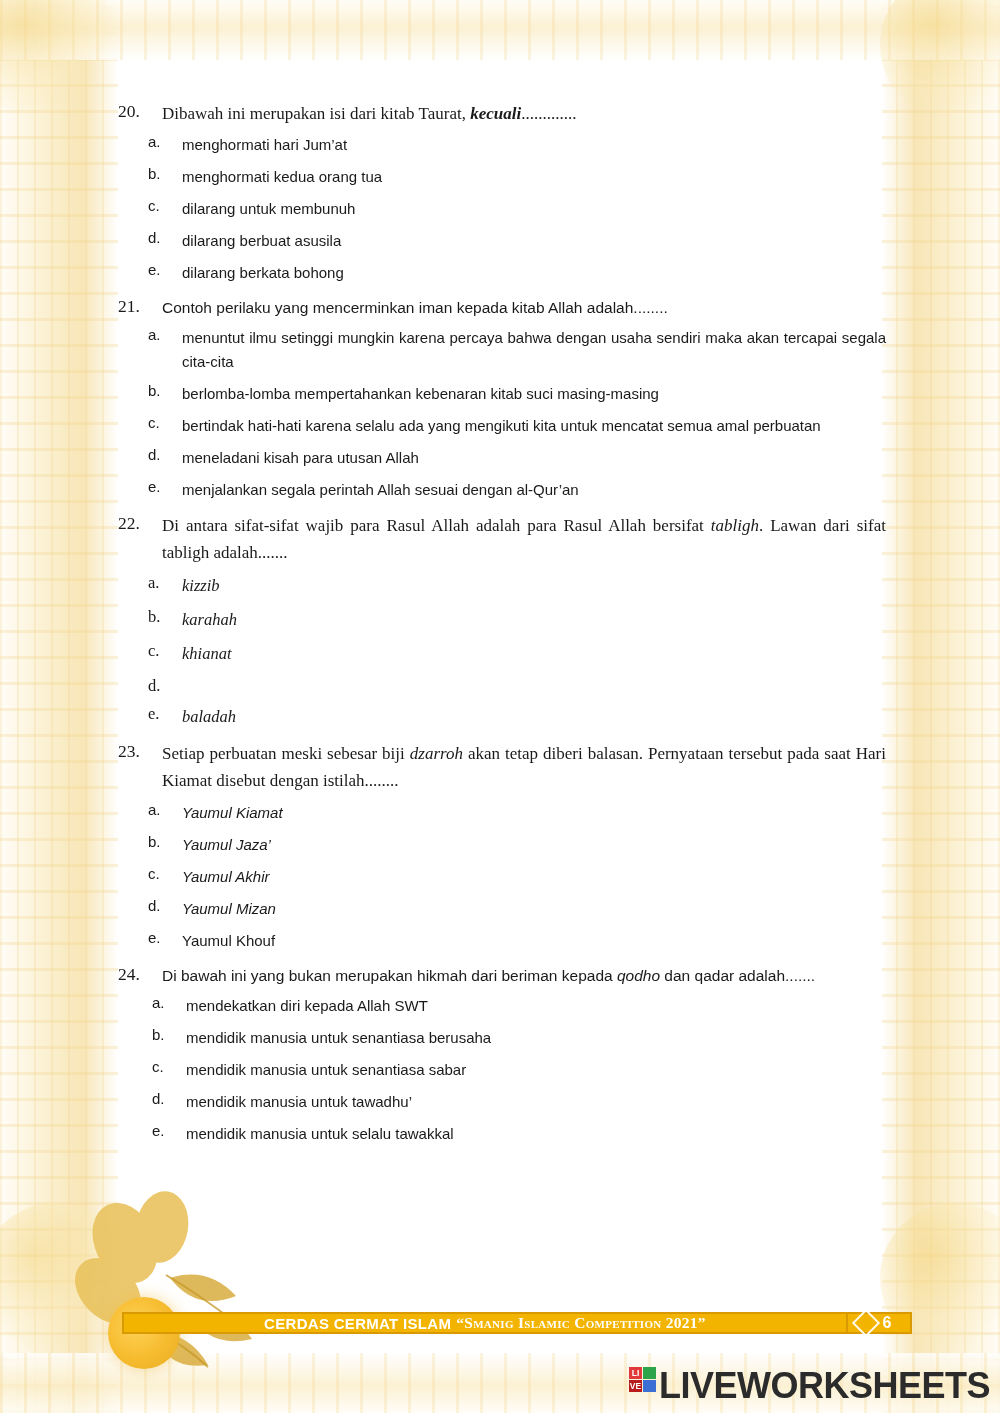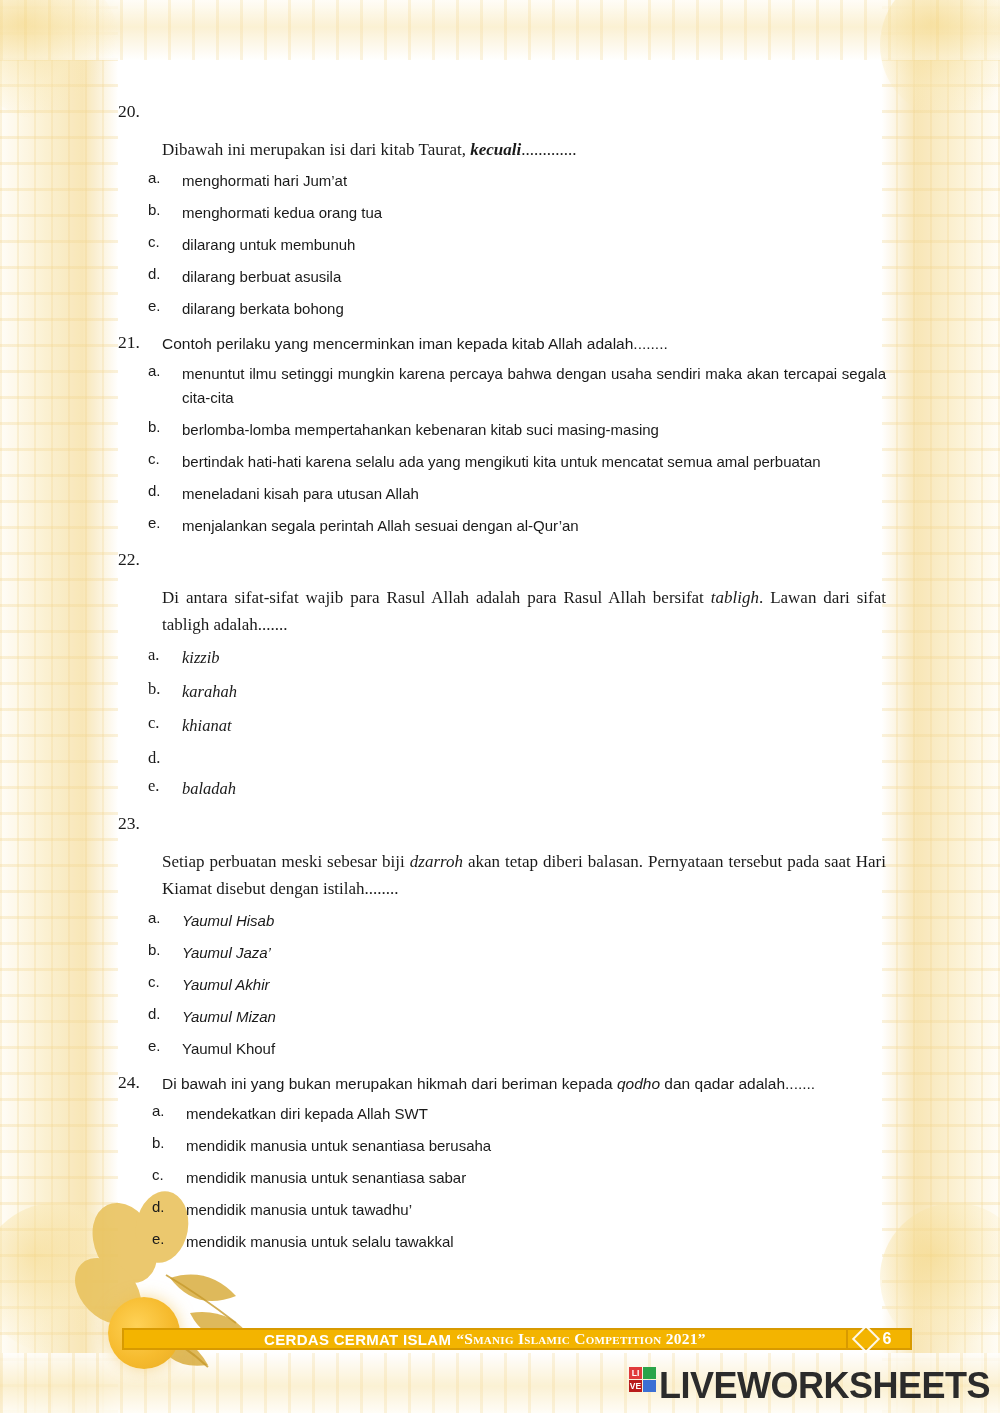--- a/index.html
+++ b/index.html
@@ -101,21 +101,20 @@
     flex: 1;
     font-size: 15.5px;
     line-height: 1.62;
     color: #1a1a1a;
     text-align: justify;
   }
   .q-text.serif {
     font-family: "Liberation Serif", serif;
     font-size: 17px;
     line-height: 1.6;
-    margin-top: 36px;
   }
   .q-num.serif {
     font-family: "Liberation Serif", serif;
     font-size: 17.5px;
   }
   .opts {
     margin-top: 2px;
   }
   .opt {
     display: flex;
@@ -146,21 +145,21 @@
   b.bi { font-weight: bold; font-style: italic; }
 
   
   .footer-banner {
     position: absolute;
     left: 122px;
     bottom: 47px;
     width: 790px;
     height: 54px;
     display: flex;
-    align-items: center;
+    align-items: flex-start;
   }
   .fb-main {
     flex: 1;
     background: #f3b400;
     border: 2px solid #d89a00;
     display: flex;
     align-items: center;
     justify-content: center;
     color: #ffffff;
     letter-spacing: .3px;
@@ -369,21 +368,21 @@
   <div class="q-block">
     <div class="q-line">
       <div class="q-num serif">23.</div>
       <div class="q-text serif">
         <span>Setiap perbuatan meski sebesar biji </span><em class="it">dzarroh</em><span> akan tetap diberi balasan. Pernyataan tersebut pada saat Hari Kiamat disebut dengan istilah........</span>
       </div>
     </div>
     <div class="opts">
       <div class="opt">
         <div class="opt-letter">a.</div>
-        <div class="opt-text" style="font-style:italic">Yaumul Hisab</div>
+        <div class="opt-text" style="font-style:italic">Yaumul Kiamat</div>
       </div>
       <div class="opt">
         <div class="opt-letter">b.</div>
         <div class="opt-text" style="font-style:italic">Yaumul Jaza’</div>
       </div>
       <div class="opt">
         <div class="opt-letter">c.</div>
         <div class="opt-text" style="font-style:italic">Yaumul Akhir</div>
       </div>
       <div class="opt">

